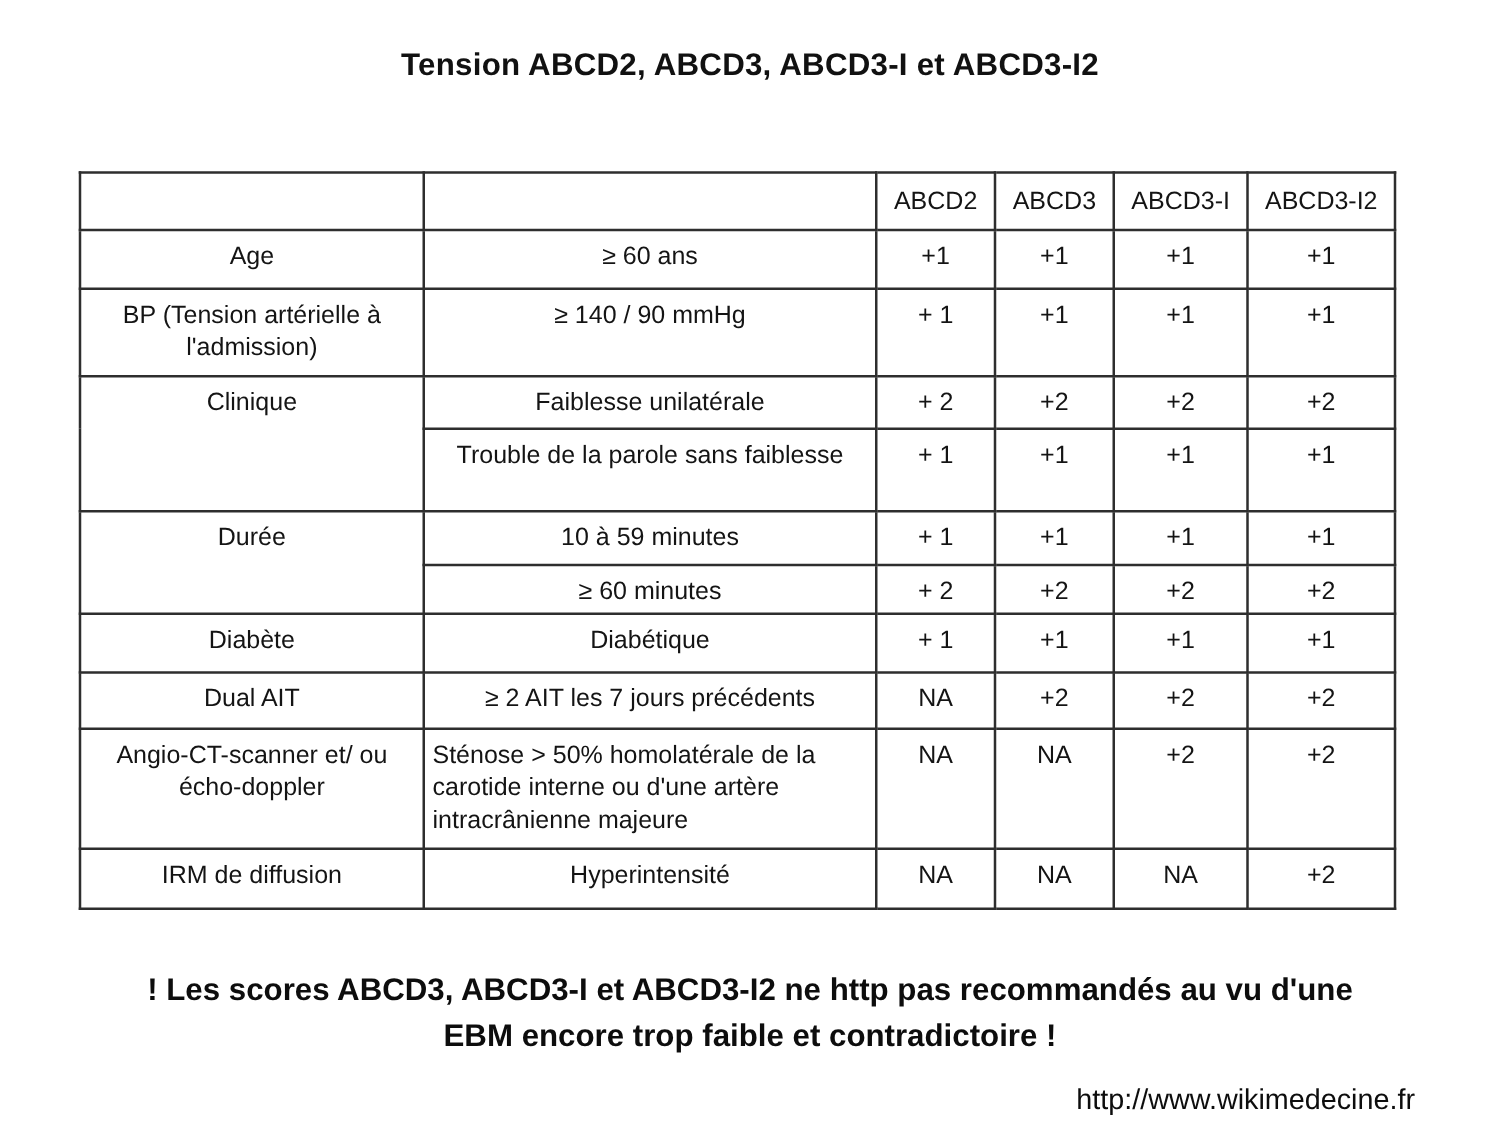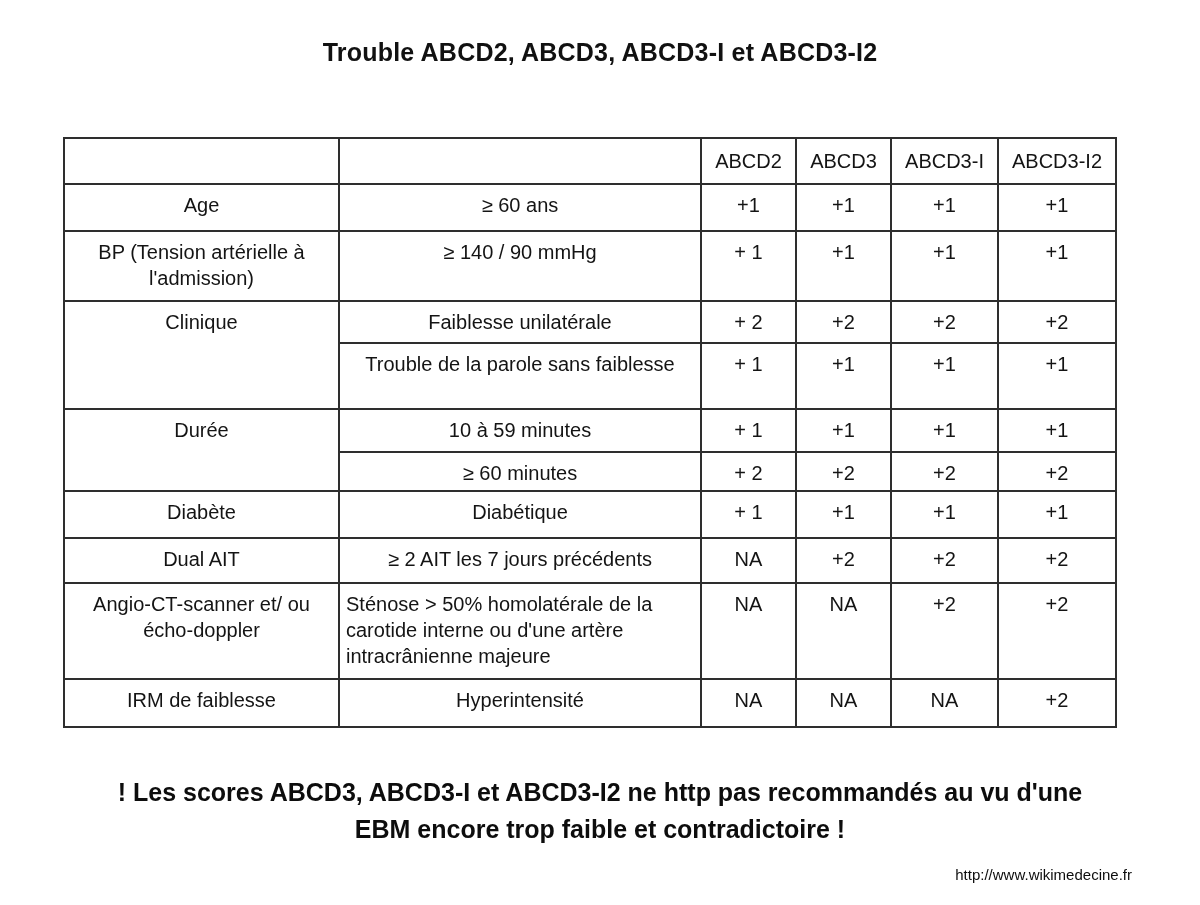--- a/index.html
+++ b/index.html
@@ -65,28 +65,28 @@
     font-weight: bold;
     line-height: 37px;
     color: #0d0d0d;
   }
   .warning span { display: block; }
 
   .source-url {
     position: absolute;
     top: 866px;
     right: 68px;
-    font-size: 15px;
+    font-size: 23px;
     color: #0d0d0d;
   }
 </style>
 </head>
 <body>
 
-<div class="page-title">Trouble ABCD2, ABCD3, ABCD3-I et ABCD3-I2</div>
+<div class="page-title">Tension ABCD2, ABCD3, ABCD3-I et ABCD3-I2</div>
 
 <table class="scores">
   <colgroup>
     <col style="width:275px">
     <col style="width:362px">
     <col style="width:95px">
     <col style="width:95px">
     <col style="width:107px">
     <col style="width:118px">
   </colgroup>
@@ -173,21 +173,21 @@
     <tr class="rh-angio">
       <td class="cat">Angio-CT-scanner et/ ou écho-doppler</td>
       <td class="crit-left">Sténose &gt; 50% homolatérale de la carotide interne ou d'une artère intracrânienne majeure</td>
       <td class="val">NA</td>
       <td class="val">NA</td>
       <td class="val">+2</td>
       <td class="val">+2</td>
     </tr>
 
     <tr class="rh-irm">
-      <td class="cat">IRM de faiblesse</td>
+      <td class="cat">IRM de diffusion</td>
       <td class="crit">Hyperintensité</td>
       <td class="val">NA</td>
       <td class="val">NA</td>
       <td class="val">NA</td>
       <td class="val">+2</td>
     </tr>
   </tbody>
 </table>
 
 <div class="warning">

